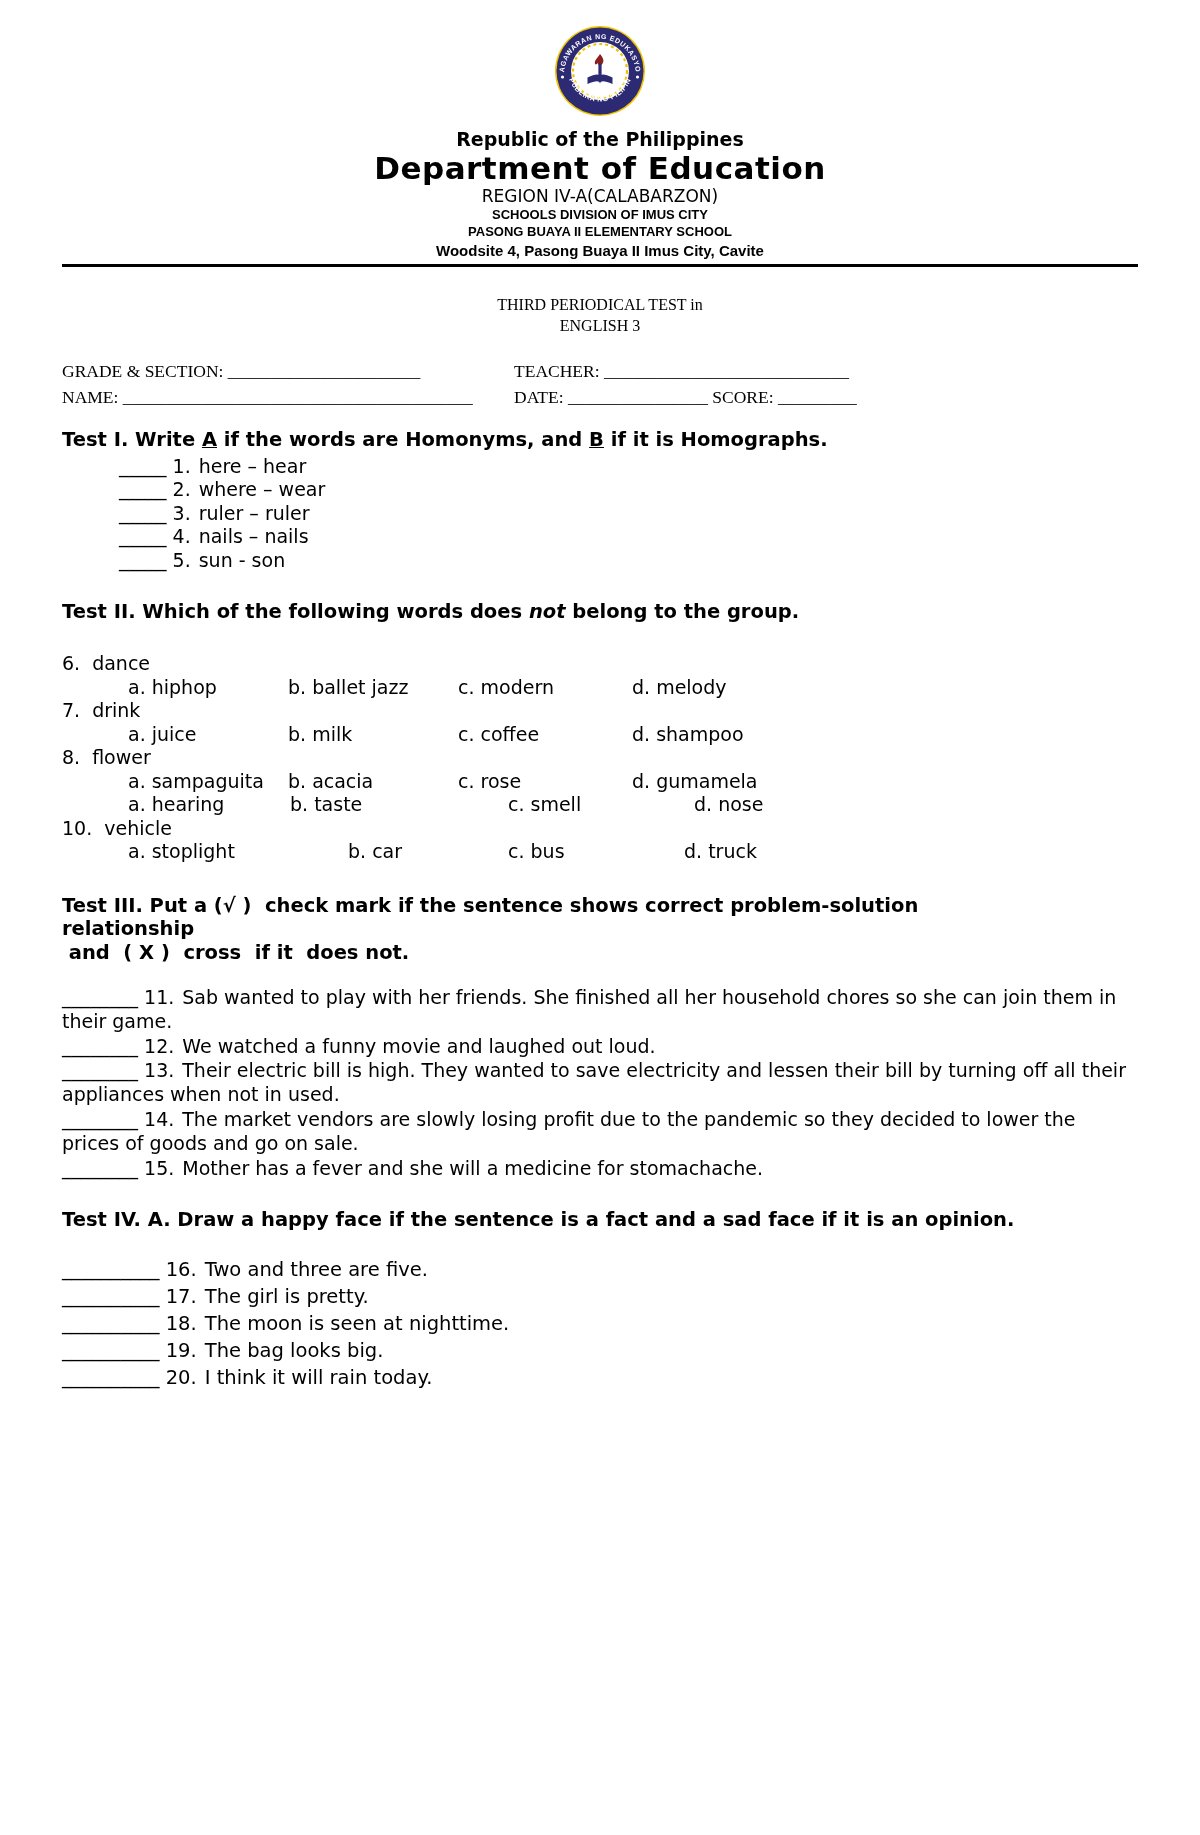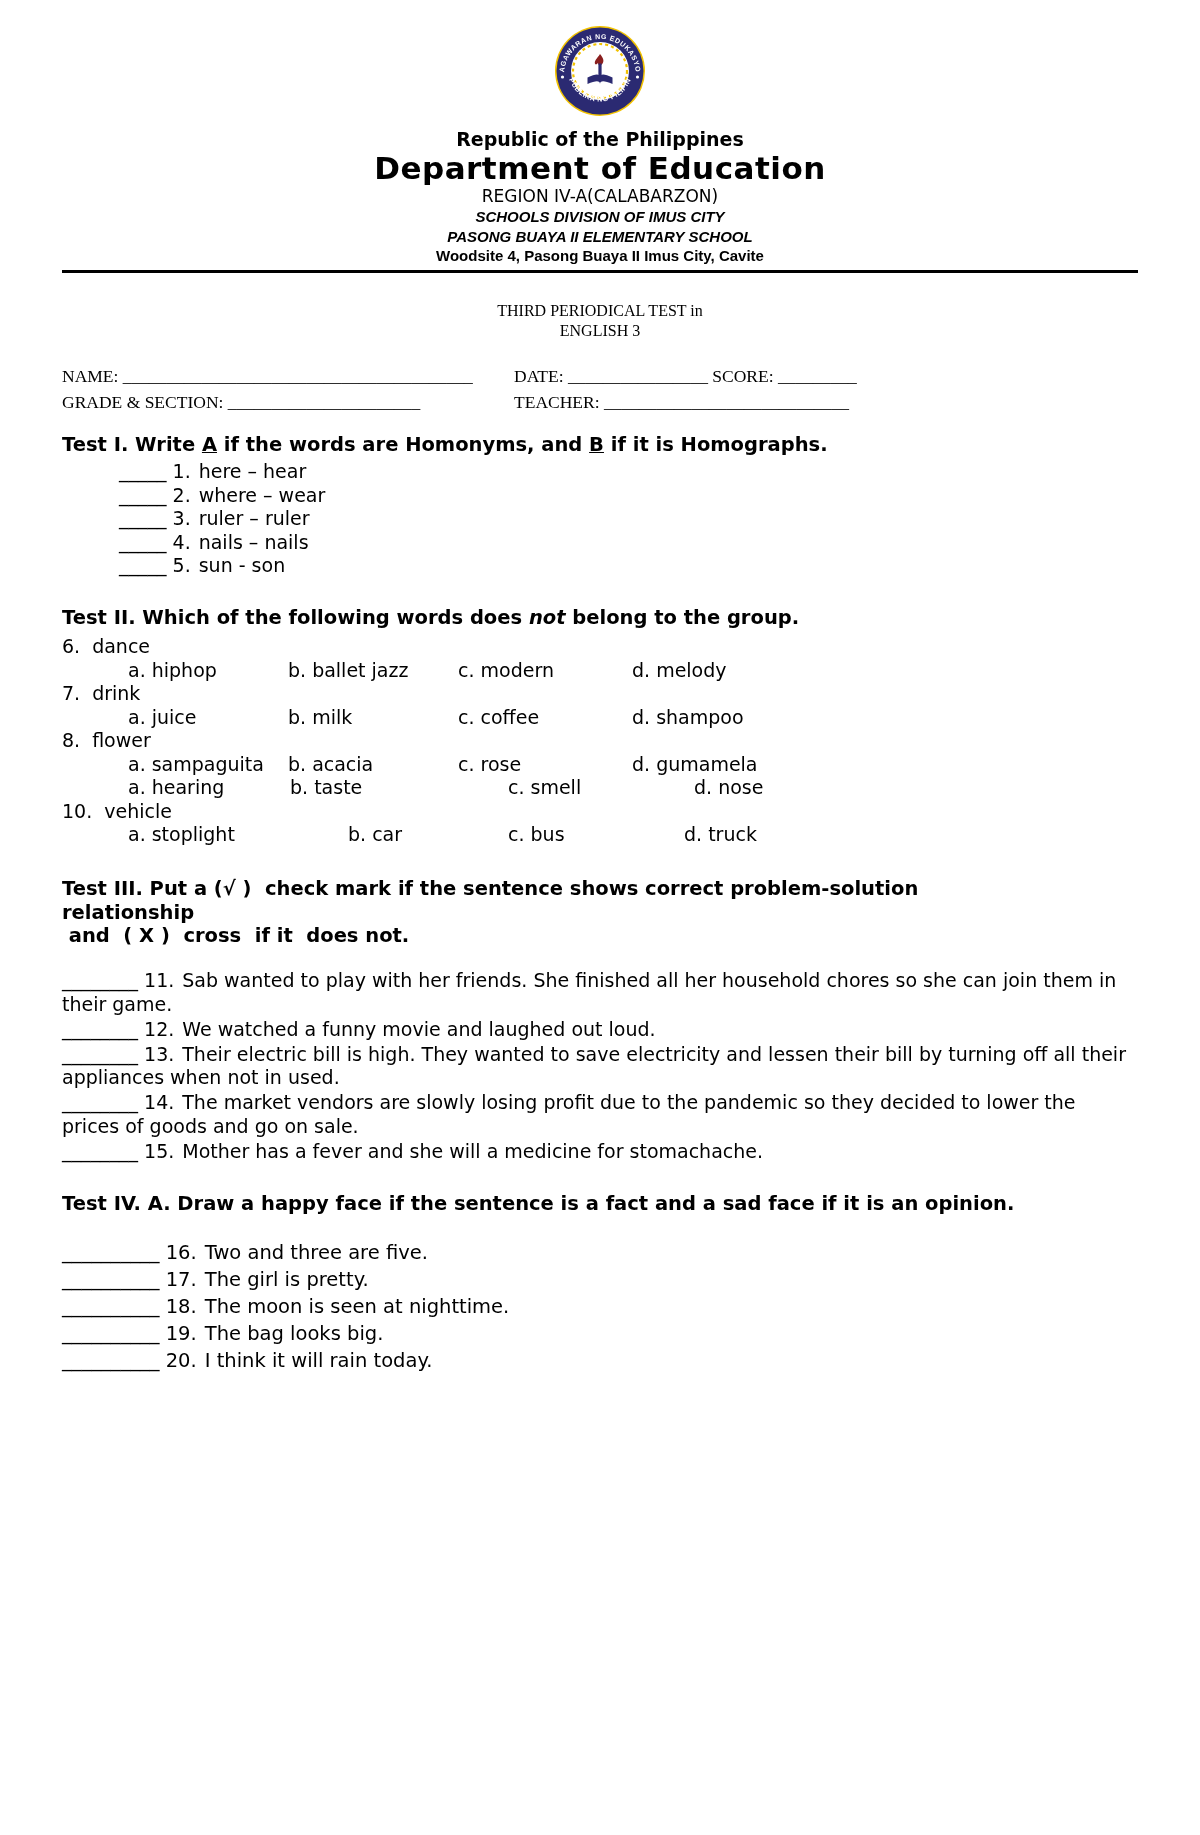--- a/index.html
+++ b/index.html
@@ -8,21 +8,21 @@
     background:#ffffff;color:#000;
     padding:25px 62px 40px 62px;
     font-family:"DejaVu Sans",sans-serif;
   }
   
   .hdr{text-align:center;}
   .logo-wrap{display:flex;justify-content:center;}
   .h-republic{font-weight:bold;font-size:19px;margin-top:12px;line-height:1.15;}
   .h-dept{font-weight:bold;font-size:31px;line-height:1.1;letter-spacing:.5px;}
   .h-region{font-size:17px;line-height:1.25;margin-top:1px;}
-  .h-narrow{font-family:"Liberation Sans",sans-serif;font-weight:bold;font-size:15px;line-height:1.3;font-style:italic;}
+  .h-narrow{font-family:"Liberation Sans",sans-serif;font-weight:bold;font-size:13px;line-height:1.3;}
   .h-address{font-family:"Liberation Sans",sans-serif;font-weight:bold;font-size:15px;line-height:1.3;}
   .hdr-rule{border:0;border-top:3px solid #000;margin:4px 0 0 0;}
   
   .doc-title{font-family:"Liberation Serif",serif;font-size:16px;text-align:center;margin-top:28px;line-height:1.3;}
   
   .info{font-family:"Liberation Serif",serif;font-size:17.5px;margin-top:24px;}
   .info-row{display:flex;margin-bottom:5px;}
   .info-left{width:452px;flex:none;}
   .info-right{flex:1;}
   
@@ -31,21 +31,21 @@
   .u{text-decoration:underline;}
   .i{font-style:italic;}
   p{margin:0;}
   
   .sec-t1{margin-top:20px;font-size:19px;}
   .t1-items{padding-left:57px;margin-top:3px;}
   .t1-items p{line-height:23.5px;}
   .t-num{margin-right:8px;}
   
   .sec-t2{margin-top:28px;font-size:19px;}
-  .sec-t2 .t-heading{margin-bottom:6px;}
+  .sec-t2 .t-heading{margin-bottom:28px;}
   .t2-word{line-height:23.5px;}
   .t2-word .t-num{margin-right:12px;}
   .t2-options{display:grid;padding-left:66px;line-height:23.5px;}
   .opts-a{grid-template-columns:160px 170px 174px auto;}
   .opts-b{grid-template-columns:162px 218px 186px auto;}
   .opts-c{grid-template-columns:220px 160px 176px auto;}
   
   .sec-t3{margin-top:30px;font-size:19px;}
   .sec-t3 .t-heading{margin-bottom:21px;}
   .t3-items p{line-height:23.8px;margin-bottom:1px;}
@@ -92,26 +92,26 @@
     <hr class="hdr-rule">
   </div>
 
   <div class="doc-title">
     <div>THIRD PERIODICAL TEST in</div>
     <div>ENGLISH 3</div>
   </div>
 
   <div class="info">
     <div class="info-row">
+      <span class="info-left"><span>GRADE &amp; SECTION:</span> <span>______________________</span></span>
+      <span class="info-right"><span>TEACHER:</span> <span>____________________________</span></span>
+    </div>
+    <div class="info-row">
       <span class="info-left"><span>NAME:</span> <span>________________________________________</span></span>
       <span class="info-right"><span>DATE:</span> <span>________________</span> <span>SCORE:</span> <span>_________</span></span>
-    </div>
-    <div class="info-row">
-      <span class="info-left"><span>GRADE &amp; SECTION:</span> <span>______________________</span></span>
-      <span class="info-right"><span>TEACHER:</span> <span>____________________________</span></span>
     </div>
   </div>
 
   <div class="sec-t1">
     <p class="t-heading"><span>Test I.  Write </span><span class="u">A</span><span> if the words are Homonyms, and </span><span class="u">B</span><span> if it is Homographs.</span></p>
     <div class="t1-items">
       <p><span>_____</span> <span class="t-num">1.</span><span>here – hear</span></p>
       <p><span>_____</span> <span class="t-num">2.</span><span>where – wear</span></p>
       <p><span>_____</span> <span class="t-num">3.</span><span>ruler – ruler</span></p>
       <p><span>_____</span> <span class="t-num">4.</span><span>nails – nails</span></p>

